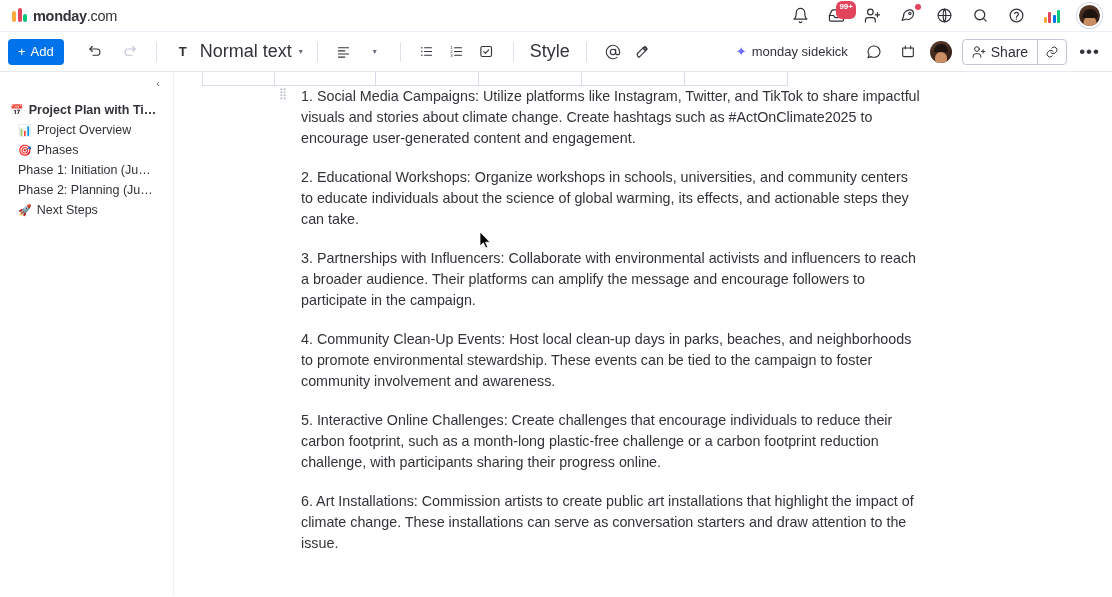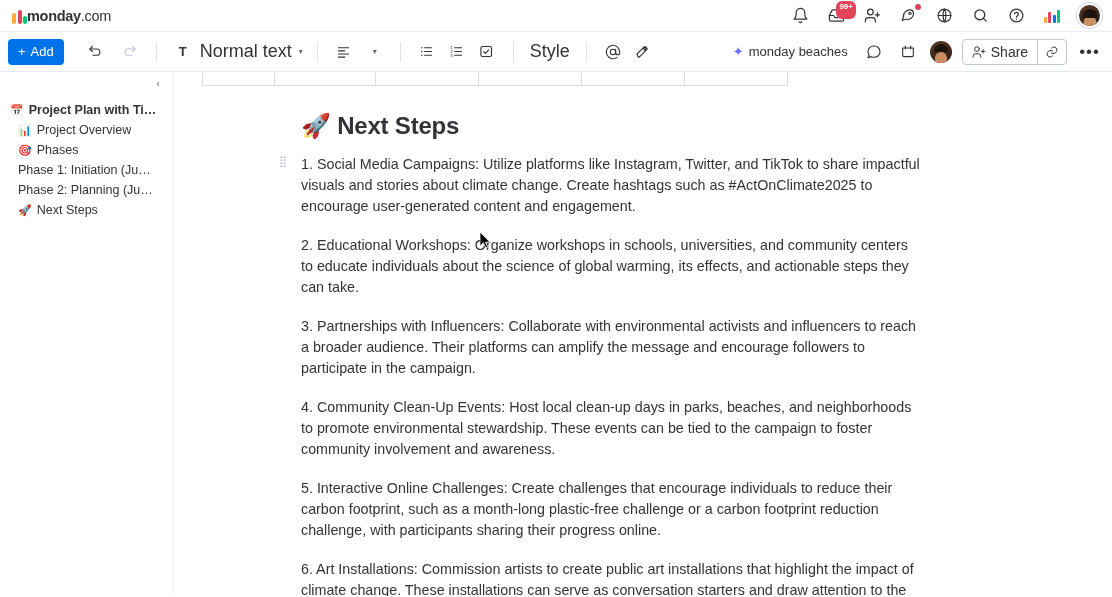--- a/index.html
+++ b/index.html
@@ -15,21 +15,21 @@
   
   .topbar {
     height: 32px;
     background: #ffffff;
     display: flex;
     align-items: center;
     padding: 0 10px 0 12px;
     border-bottom: 1px solid #eceff8;
     position: relative;
   }
-  .logo-wrap { display: flex; align-items: flex-end; }
+  .logo-wrap { display: flex; align-items: flex-start; gap: 6px; }
   .logo-dots { display: flex; align-items: flex-end; gap: 1.5px; height: 14px; }
   .logo-dots i { display: block; width: 4px; border-radius: 2px; }
   .logo-dots i:nth-child(1) { height: 11px; background: #fdab3d; }
   .logo-dots i:nth-child(2) { height: 14px; background: #e2445c; }
   .logo-dots i:nth-child(3) { height: 8px;  background: #00c875; }
   .logo-text { font-size: 14.5px; font-weight: 700; letter-spacing: -0.3px; color: #323338; }
   .logo-text .dotcom { font-weight: 400; }
 
   .top-right {
     margin-left: auto;
@@ -434,21 +434,21 @@
   <span class="tool-item">
     <svg width="16" height="16" viewBox="0 0 24 24" fill="none" stroke="#323338" stroke-width="1.6" stroke-linecap="round" stroke-linejoin="round">
       <path d="M5 19L17 7l-1-3-3-1L2 14l1 3z" transform="translate(1,1)"></path>
         <path d="M15 4l1 2 2 1-2 1-1 2-1-2-2-1 2-1z"></path>
     </svg>
   </span>
 
   <div class="toolbar-right">
     <div class="sidekick">
       <span class="spark">✦</span>
-      <span>monday beaches</span>
+      <span>monday sidekick</span>
     </div>
     <span class="tool-item">
       <svg width="16" height="16" viewBox="0 0 24 24" fill="none" stroke="#323338" stroke-width="1.7" stroke-linecap="round" stroke-linejoin="round">
         <path d="M21 11.5a8.4 8.4 0 01-9 8.4 9.3 9.3 0 01-4-.9L3 20.5l1.6-4.4A8.4 8.4 0 013 11.5a8.4 8.4 0 018.9-8.4 8.4 8.4 0 019.1 8.4z"></path>
       </svg>
     </span>
     <span class="tool-item">
       <svg width="16" height="16" viewBox="0 0 24 24" fill="none" stroke="#323338" stroke-width="1.7" stroke-linecap="round" stroke-linejoin="round">
         <path d="M4 6h16v11a2 2 0 01-2 2H6a2 2 0 01-2-2z"></path>
           <path d="M8 3v4M16 3v4"></path>
@@ -510,21 +510,20 @@
       <div class="table-frag">
         <div class="cell c1"></div>
         <div class="cell c2">meeting</div>
         <div class="cell c3"></div>
         <div class="cell c4"></div>
         <div class="cell c5"></div>
         <div class="cell c6"></div>
       </div>
 
       <div class="doc-content">
-        <h1 class="doc-h1">🚀 Next Steps</h1>
 
         <p class="para">
           <span class="drag-handle">⣿</span>
           <span>1. Social Media Campaigns: Utilize platforms like Instagram, Twitter, and TikTok to share impactful visuals and stories about climate change. Create hashtags such as #ActOnClimate2025 to encourage user-generated content and engagement.</span>
         </p>
         <p class="para">
           <span>2. Educational Workshops: Organize workshops in schools, universities, and community centers to educate individuals about the science of global warming, its effects, and actionable steps they can take.</span>
         </p>
         <p class="para">
           <span>3. Partnerships with Influencers: Collaborate with environmental activists and influencers to reach a broader audience. Their platforms can amplify the message and encourage followers to participate in the campaign.</span>

